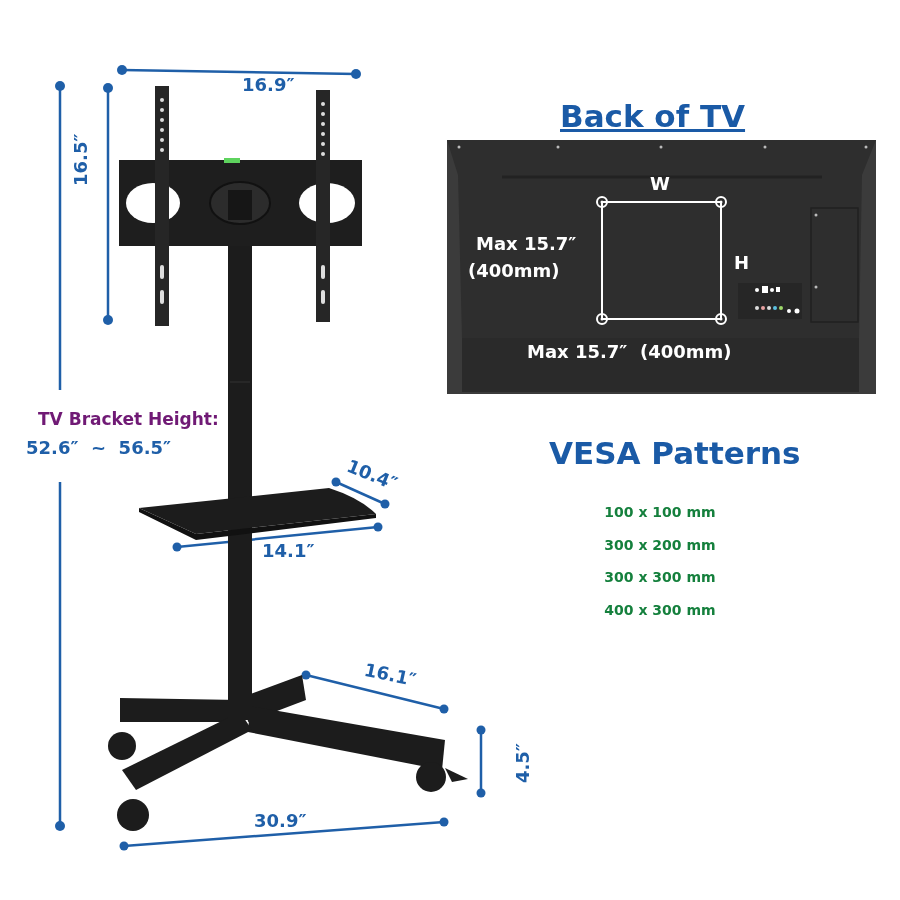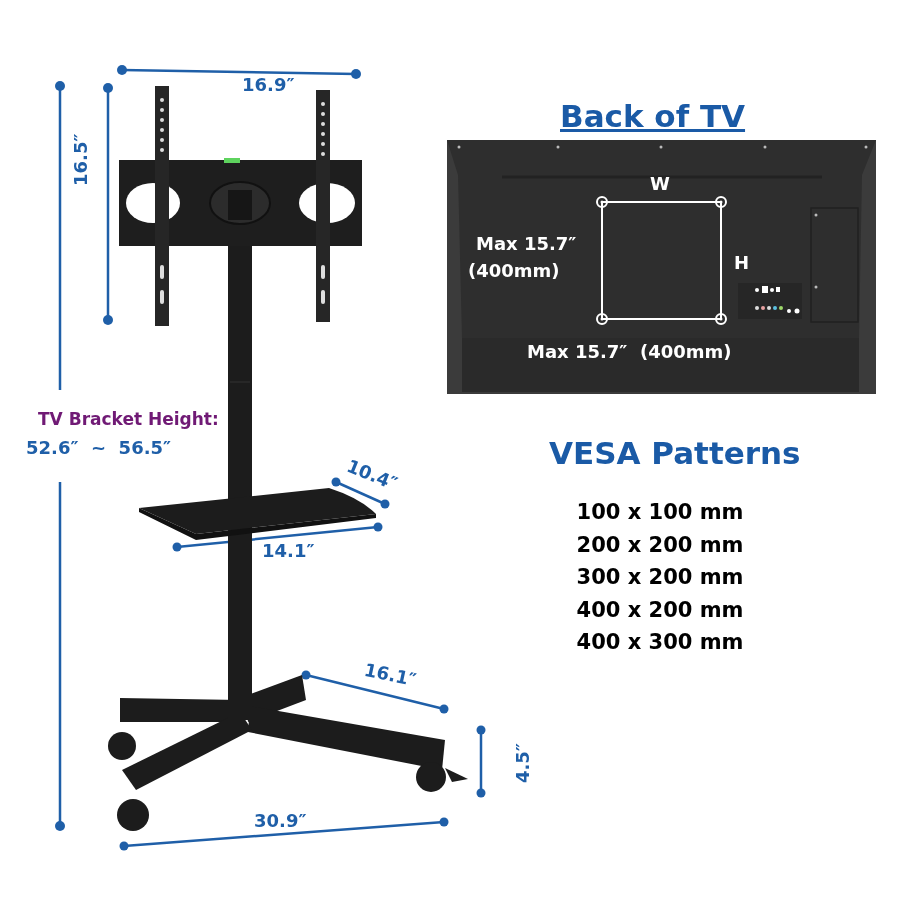--- a/index.html
+++ b/index.html
@@ -3,21 +3,21 @@
 <meta charset="utf-8">
 <style>
   html, body { margin:0; padding:0; background:#ffffff; }
   body { width:900px; height:900px; position:relative; overflow:hidden; font-family:"DejaVu Sans", sans-serif; }
   .abs { position:absolute; }
   .blue-txt { color:#1f5fa8; font-weight:bold; }
   .dark-txt { color:#2b2b2b; font-weight:bold; }
   .title { color:#1a5aa6; font-weight:bold; font-size:31px; white-space:nowrap; }
   .dim { font-size:18px; white-space:nowrap; }
   .vesa-list { position:absolute; left:560px; top:496px; width:200px; text-align:center; }
-  .vesa-item { font-size:21px; line-height:32.5px; color:#000000; font-weight:bold; white-space:nowrap; }
+  .vesa-item { font-size:14px; line-height:32.5px; color:#15803d; font-weight:bold; white-space:nowrap; }
   .tv-label { color:#ffffff; font-weight:bold; font-size:18px; white-space:nowrap; }
   svg { position:absolute; left:0; top:0; }
 </style>
 </head>
 <body>
 
 <svg width="900" height="900" viewBox="0 0 900 900">
 
   <g stroke="#1f5fa8" stroke-width="2.5" fill="#1f5fa8">
     <line x1="60" y1="86" x2="60" y2="390"></line>
@@ -169,17 +169,16 @@
 <div class="abs title" style="left:560px;top:98px;text-decoration:underline;">Back of TV</div>
 <div class="abs tv-label" style="left:650px;top:173px;">W</div>
 <div class="abs tv-label" style="left:734px;top:252px;">H</div>
 <div class="abs tv-label" style="left:476px;top:233px;">Max 15.7″</div>
 <div class="abs tv-label" style="left:468px;top:260px;text-align:right;">(400mm)</div>
 <div class="abs tv-label" style="left:527px;top:341px;white-space:pre;">Max 15.7″  (400mm)</div>
 
 <div class="abs title" style="left:539px;top:435px;margin-left:10px;">VESA Patterns</div>
 <div class="vesa-list">
   <div class="vesa-item">100 x 100 mm</div>
-  <div class="vesa-item">200 x 200 mm</div>
   <div class="vesa-item">300 x 200 mm</div>
-  <div class="vesa-item">400 x 200 mm</div>
+  <div class="vesa-item">300 x 300 mm</div>
   <div class="vesa-item">400 x 300 mm</div>
 </div>
 
 </body></html>

